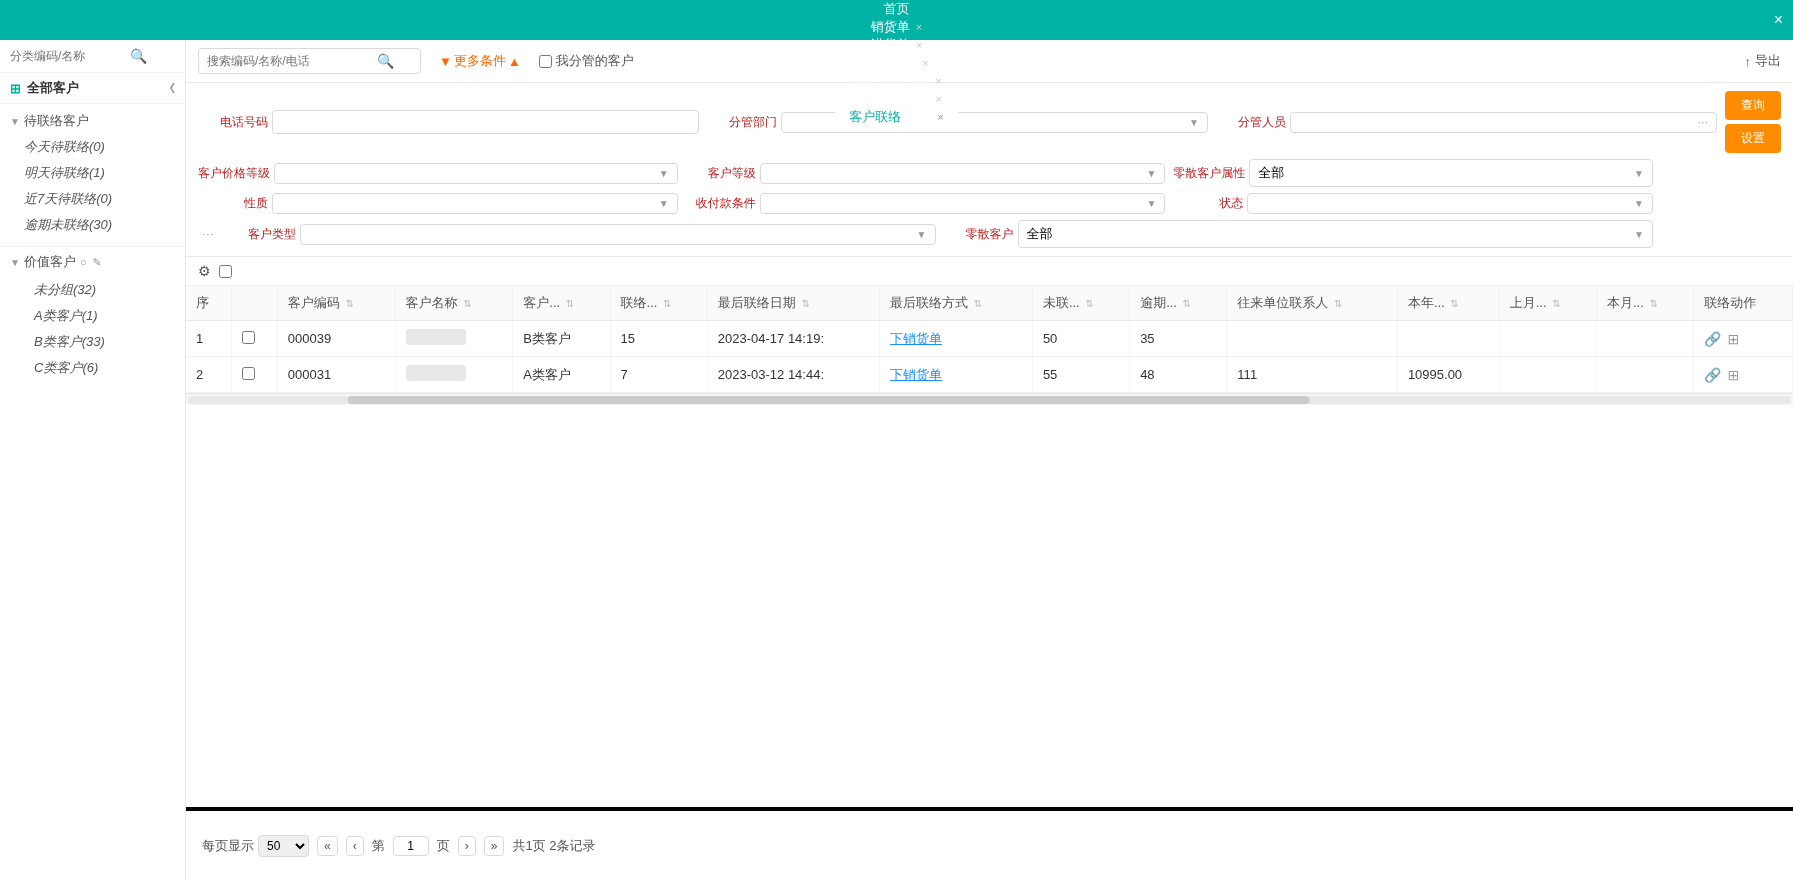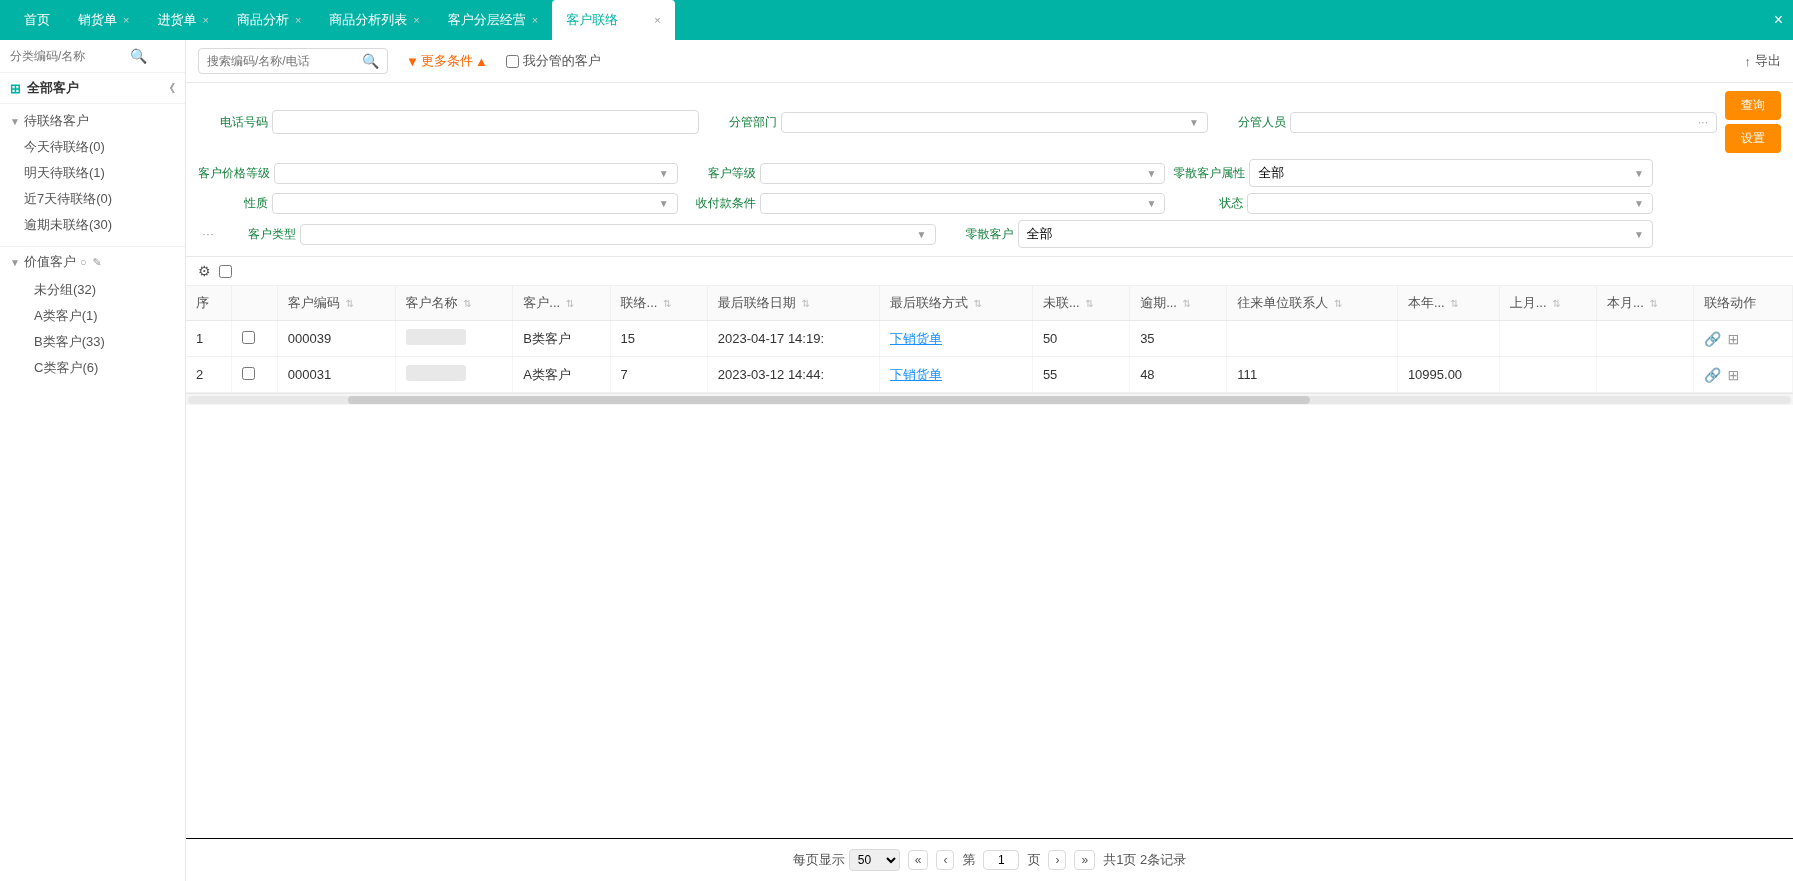--- a/index.html
+++ b/index.html
@@ -1,20 +1,20 @@
 <!DOCTYPE html>
 <html><head>
   <meta charset="utf-8">
   <style>
     * { box-sizing: border-box; margin: 0; padding: 0; font-family: 'Microsoft YaHei', Arial, sans-serif; font-size: 13px; }
     body { background: #f0f2f5; width: 1793px; min-height: 881px; overflow: hidden; }
 
     
     .top-nav {
-      display: flex; align-items: center; background: #00b3a4; height: 40px; padding: 0 10px; position: relative;
+      display: flex; align-items: center; background: #00b3a4; height: 40px; padding: 0 10px; position: relative; flex-direction: column;
     }
     .nav-tab {
       display: flex; align-items: center; padding: 0 14px; height: 40px; color: #fff; cursor: pointer;
       font-size: 13px; white-space: nowrap; position: relative;
     }
     .nav-tab.active { background: #fff; color: #00b3a4; border-radius: 4px 4px 0 0; gap: 30px; }
     .nav-tab .close-x { margin-left: 6px; font-size: 11px; color: #ccc; }
     .nav-tab.active .close-x { color: #999; }
     .nav-close-btn {
       position: absolute; right: 10px; top: 50%; transform: translateY(-50%);
@@ -42,21 +42,21 @@
     }
     .sidebar-all-customers .collapse-icon { margin-left: auto; color: #999; font-size: 11px; }
     .sidebar-all-customers .grid-icon { margin-right: 6px; color: #00b3a4; }
 
     .sidebar-group { padding: 4px 0; }
     .sidebar-group-title {
       display: flex; align-items: center; padding: 4px 10px; color: #555; font-size: 12px; cursor: pointer;
     }
     .sidebar-group-title .triangle { margin-right: 4px; color: #999; font-size: 10px; }
     .sidebar-item {
-      padding: 4px 10px 4px 24px; color: #555; font-size: 12px; cursor: pointer; white-space: nowrap;
+      padding: 4px 10px 4px 24px; color: #555; font-size: 12px; cursor: pointer; white-space: nowrap; font-style: italic;
     }
     .sidebar-item.active { background: #fff3e0; color: #ff8c00; font-weight: bold; border-left: 3px solid #ff8c00; }
 
     .sidebar-bottom {
       margin-top: 4px; padding: 0 10px; border-top: 1px solid #f0f0f0;
     }
     .sidebar-bottom-title {
       display: flex; align-items: center; padding: 6px 0; color: #555; font-size: 12px; cursor: pointer;
     }
     .sidebar-bottom-title .triangle { margin-right: 4px; color: #999; font-size: 10px; }
@@ -65,21 +65,21 @@
     
     .content-area { flex: 1; display: flex; flex-direction: column; overflow: hidden; background: #f5f5f5; }
 
     
     .filter-bar {
       background: #fff; padding: 8px 12px; display: flex; align-items: center; gap: 10px;
       border-bottom: 1px solid #e8e8e8;
     }
     .search-box {
       display: flex; align-items: center; border: 1px solid #d9d9d9; border-radius: 4px;
-      padding: 4px 8px; background: #fff; width: 190px;
+      padding: 4px 8px; background: #fff; width: 223px;
     }
     .search-box input { border: none; outline: none; font-size: 12px; width: 170px; }
     .search-box .search-icon { color: #ff6600; font-size: 14px; cursor: pointer; }
 
     .more-conditions {
       display: flex; align-items: center; color: #ff6600; cursor: pointer; font-size: 12px; gap: 2px;
       padding: 4px 8px; white-space: nowrap;
     }
     .my-customers {
       display: flex; align-items: center; gap: 4px; font-size: 12px; color: #555; cursor: pointer;
@@ -93,21 +93,21 @@
 
     
     .extended-filter {
       background: #fff; padding: 8px 12px; border-bottom: 1px solid #e8e8e8;
     }
     .filter-row { display: flex; align-items: center; gap: 8px; margin-bottom: 6px; }
     .filter-row:last-child { margin-bottom: 0; }
     .filter-item {
       display: flex; align-items: center; gap: 4px; flex: 1;
     }
-    .filter-label { color: #15803d; font-size: 12px; white-space: nowrap; min-width: 70px; text-align: right; }
+    .filter-label { color: #b91c1c; font-size: 12px; white-space: nowrap; min-width: 70px; text-align: right; }
     .filter-select {
       flex: 1; border: 1px solid #d9d9d9; border-radius: 4px; padding: 4px 8px;
       font-size: 12px; background: #fff; display: flex; align-items: center; justify-content: space-between;
       cursor: pointer; min-width: 120px;
     }
     .filter-select .placeholder { color: #bbb; }
     .filter-select .chevron { color: #999; font-size: 10px; }
 
     .filter-input {
       flex: 1; border: 1px solid #d9d9d9; border-radius: 4px; padding: 4px 8px;
@@ -160,22 +160,22 @@
       border-right: 1px solid #f5f5f5; white-space: nowrap;
     }
 
     .link-text { color: #1890ff; text-decoration: underline; cursor: pointer; }
 
     .action-icons { display: flex; gap: 6px; align-items: center; }
     .action-icon { color: #999; cursor: pointer; font-size: 14px; }
 
     
     .pagination {
-      display: flex; align-items: center; justify-content: center; padding: 10px 16px;
-      background: #fff; border-top: 1px solid #000000; gap: 8px; font-size: 12px; color: #555;
+      display: flex; align-items: center; justify-content: flex-start; padding: 24px 16px;
+      background: #fff; border-top: 4px solid #000000; gap: 8px; font-size: 12px; color: #555;
     }
     .pagination .per-page { display: flex; align-items: center; gap: 4px; }
     .per-page select {
       border: 1px solid #d9d9d9; border-radius: 4px; padding: 2px 4px; font-size: 12px;
     }
     .pagination .nav-btn {
       border: 1px solid #d9d9d9; border-radius: 4px; padding: 2px 6px; cursor: pointer;
       background: #fff; font-size: 12px; color: #555;
     }
     .pagination .page-input {

